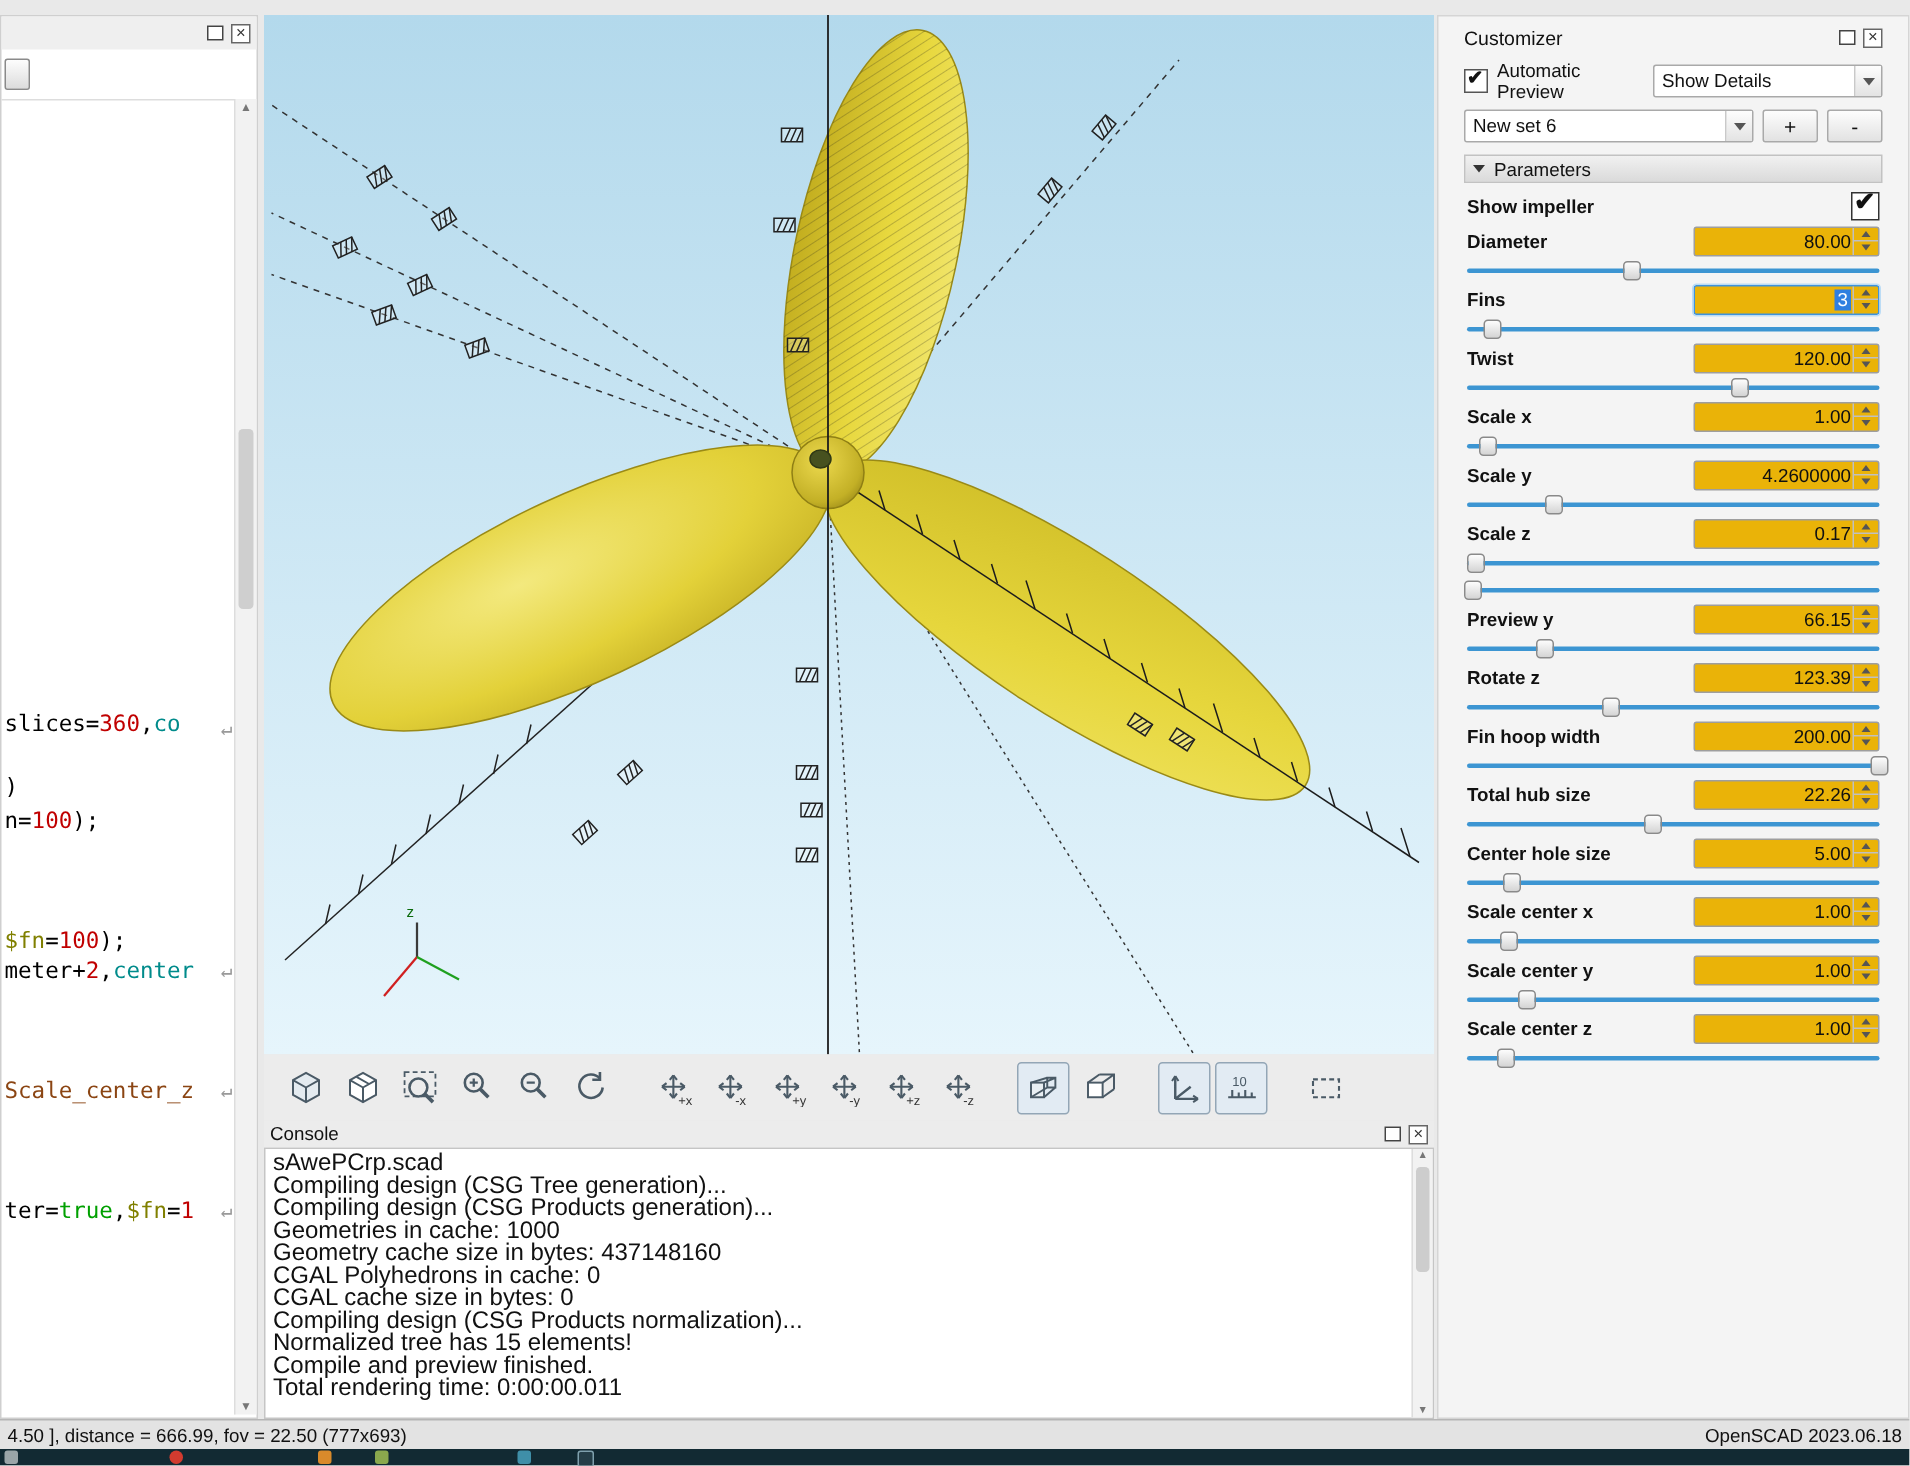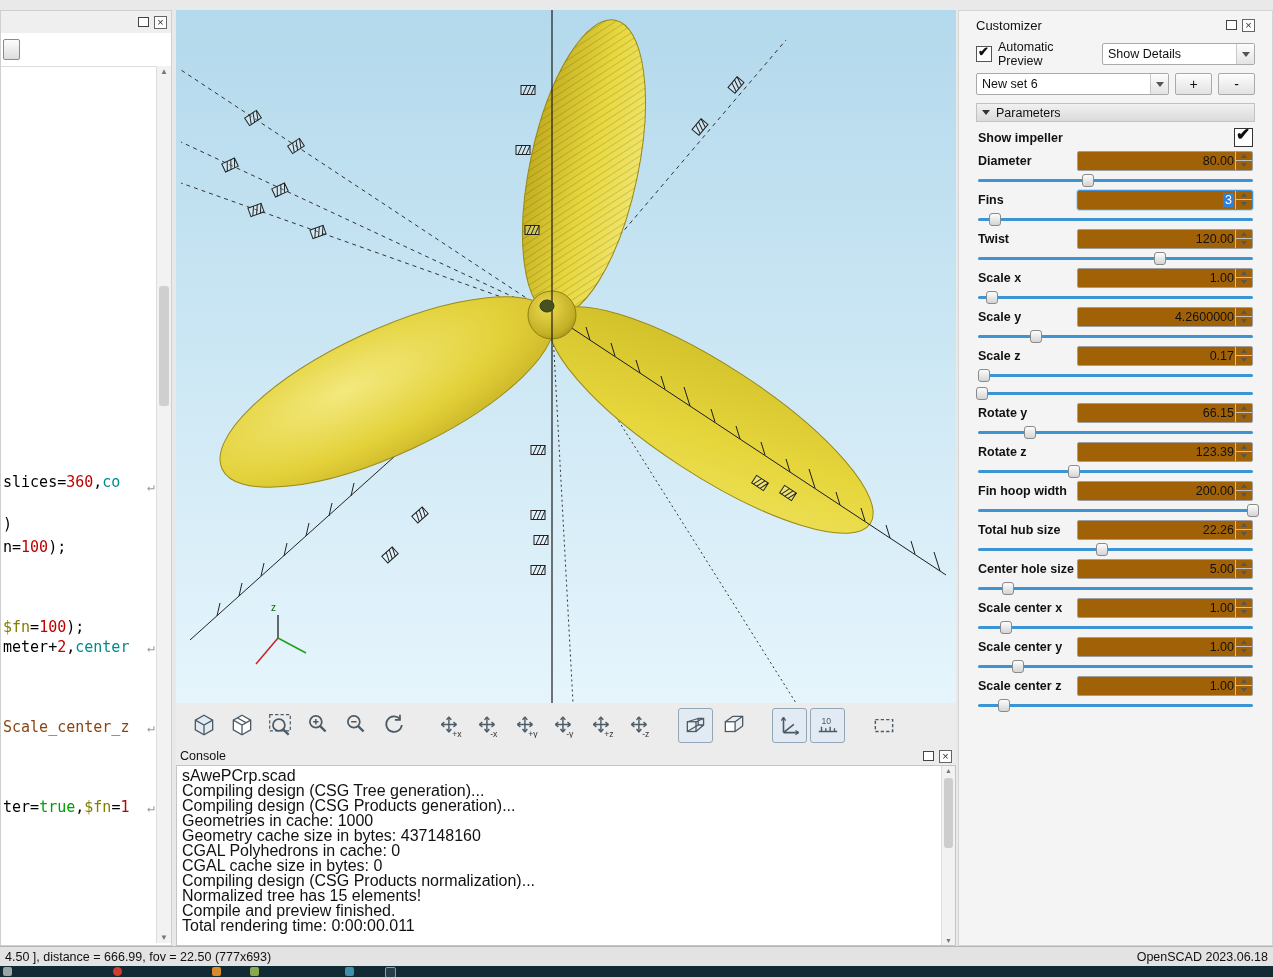--- a/index.html
+++ b/index.html
@@ -66,21 +66,21 @@
   .pushbtn{width:37px;height:22px;background:linear-gradient(#fdfdfd,#e2e2e2);border:1px solid #a9a9a9;border-radius:2px;display:flex;align-items:center;justify-content:center;font-size:14px;box-sizing:border-box}
   .params-header{margin-top:8px;height:19px;background:linear-gradient(#f1f1f1,#dadada);border:1px solid #c2c2c2;display:flex;align-items:center;gap:6px;padding:0 5px;box-sizing:border-box}
   .params-header .arr{width:0;height:0;border-left:4px solid transparent;border-right:4px solid transparent;border-top:5px solid #333}
   .params{margin-top:4px}
   .prow{padding:1px 2px 0 2px}
   .prow-check{display:flex;justify-content:space-between;align-items:center;height:23px;padding:0 2px}
   .chk-lg{width:17px;height:17px;border:1px solid #333;background:#fff;position:relative}
   .chk-lg::before{content:"✔";position:absolute;left:1px;top:-5px;font-size:17px;font-weight:bold}
   .prow-top{display:flex;align-items:center;justify-content:space-between;height:21px}
   .plabel{font-weight:bold}
-  .spin{width:176px;height:20px;background:#a16207;border:1px solid #9e9e9e;border-radius:2px;position:relative;box-sizing:border-box}
+  .spin{width:124px;height:20px;background:#eab308;border:1px solid #9e9e9e;border-radius:2px;position:relative;box-sizing:border-box}
   .spin.focused{border:1px solid #3f93dd;outline:1px solid #bcdcf5}
   .spinval{position:absolute;left:2px;right:18px;top:0;bottom:0;text-align:right;padding-top:2px}
   .selblock{background:#2f7fe0;color:#fff;padding:0 2px}
   .spinbtns{position:absolute;right:0;top:0;bottom:0;width:16px;border-left:1px solid #c0c0c0;display:flex;flex-direction:column}
   .spinbtns .sb{flex:1;display:flex;align-items:center;justify-content:center}
   .spinbtns .sb + .sb{border-top:1px solid #c0c0c0}
   .tri-u{width:0;height:0;border-left:3px solid transparent;border-right:3px solid transparent;border-bottom:4px solid #555}
   .tri-d{width:0;height:0;border-left:3px solid transparent;border-right:3px solid transparent;border-top:4px solid #555}
   .slider{position:relative;height:16px;margin-top:1px}
   .slider::before{content:"";position:absolute;left:0;right:0;top:7px;height:3px;background:#3c95d2;border-radius:2px}
@@ -564,21 +564,21 @@
     </div>
 
     <div class="prow">
       <div class="slider" style="--pos: 1.5%;">
           <span class="handle"></span>
         </div>
     </div>
 
     <div class="prow">
       <div class="prow-top">
-          <span class="plabel">Rotate y</span>
+          <span class="plabel">Preview y</span>
         <span class="spin">
             <span class="spinval">66.15</span>
             <span class="spinbtns">
               <span class="sb">
                 <span class="tri-u"></span>
               </span>
               <span class="sb">
                 <span class="tri-d"></span>
               </span>
             </span>

